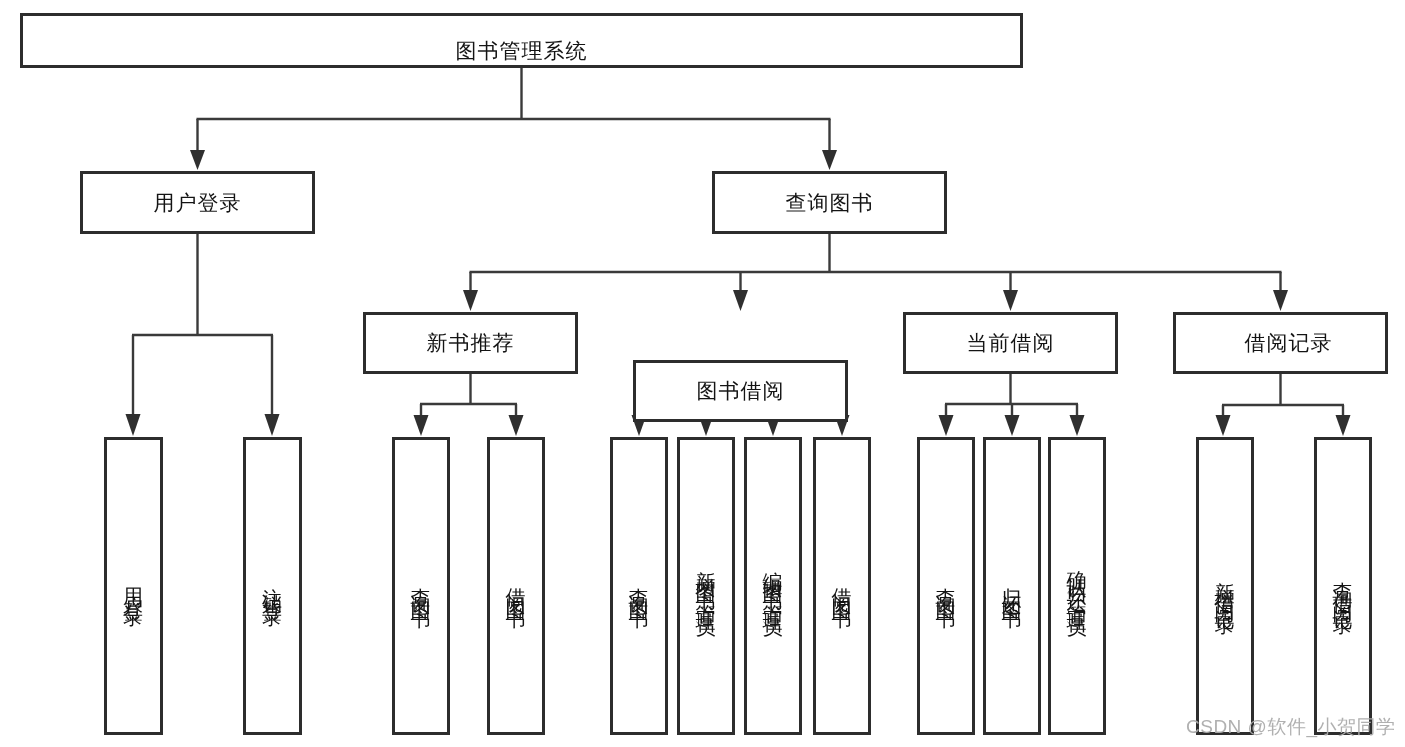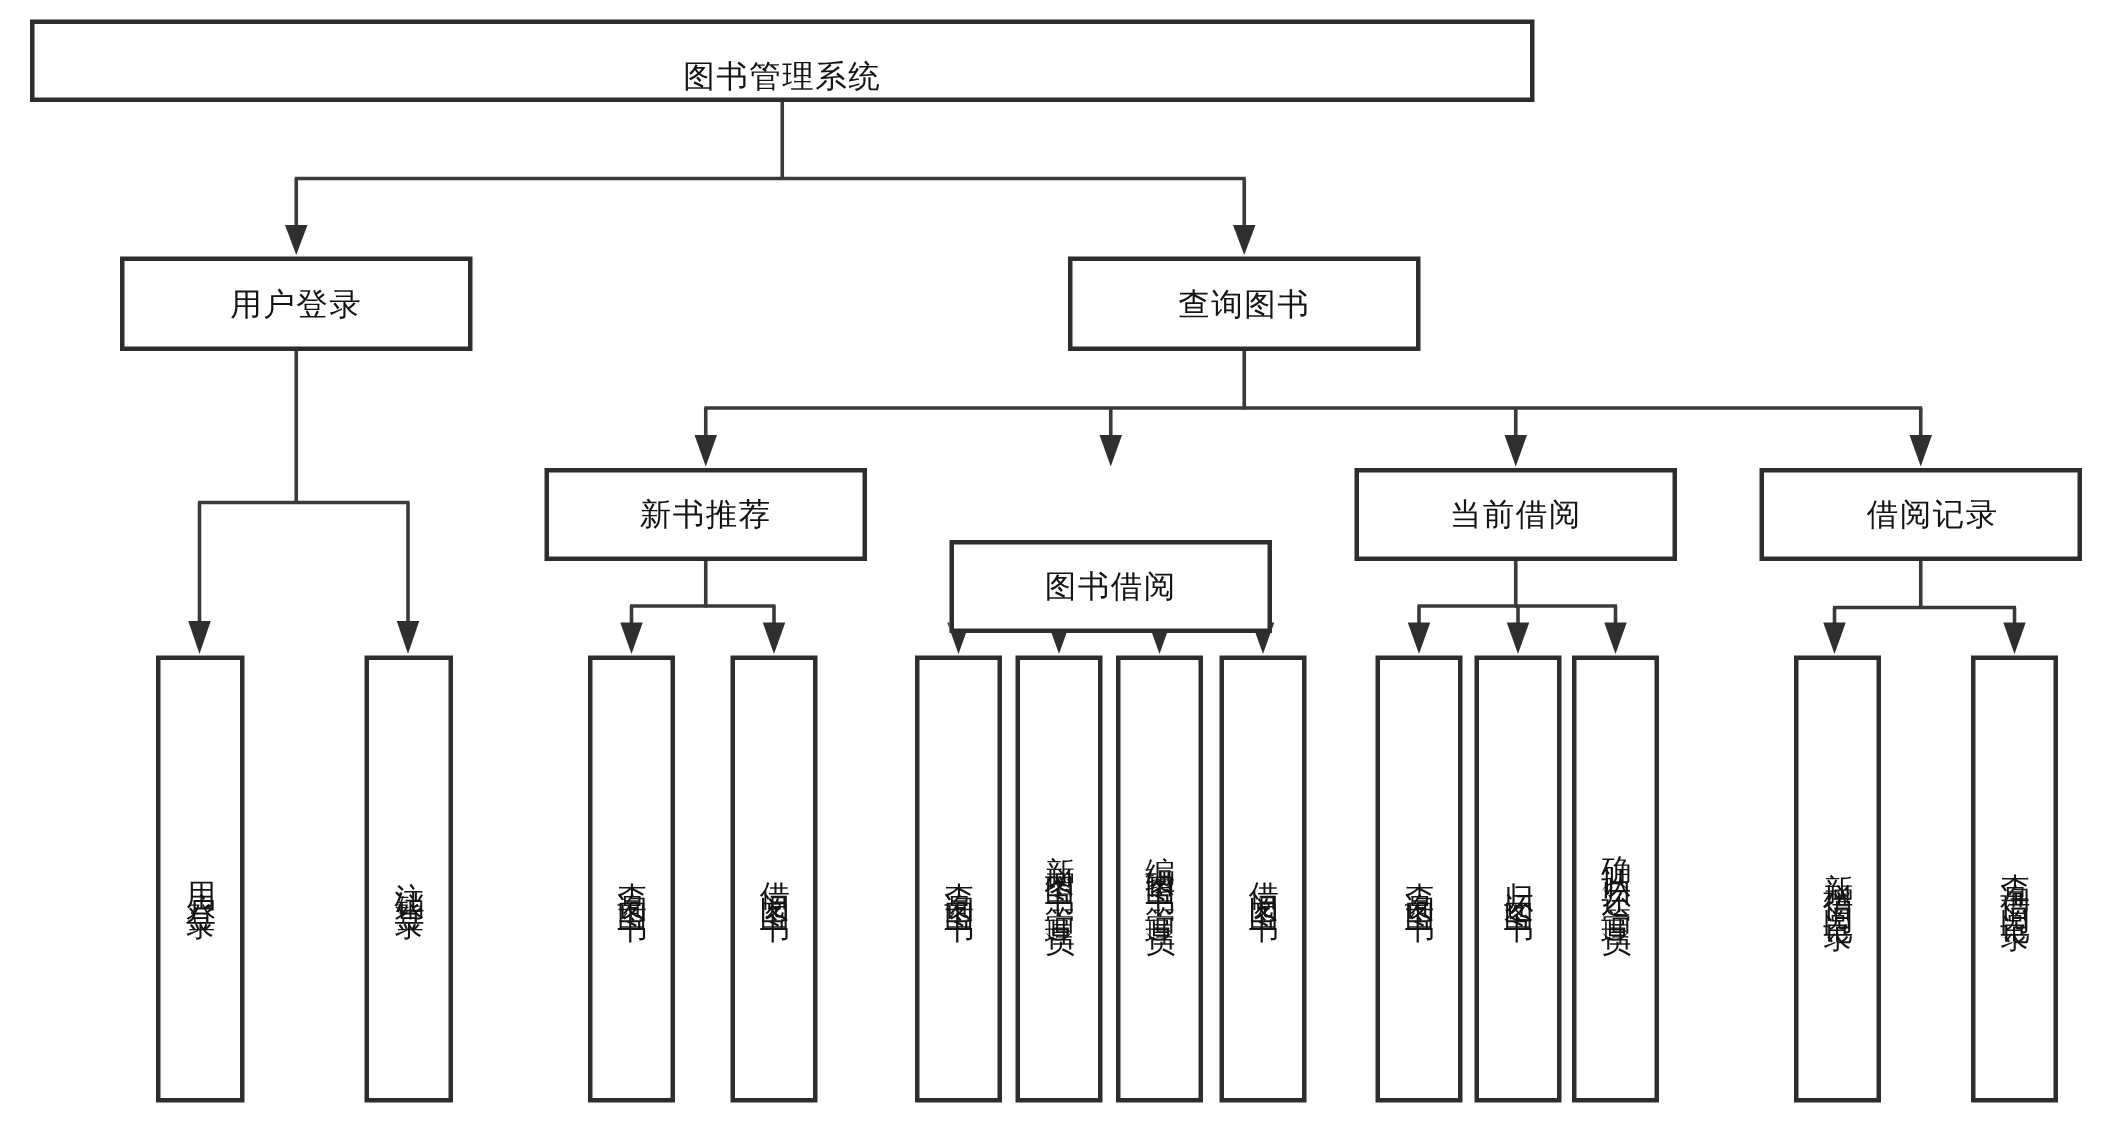--- a/index.html
+++ b/index.html
@@ -168,14 +168,15 @@
     <span class="vlabel">确认归还（管理员）</span>
   </div>
 
   <div class="node leaf" style="left:1196px;top:437px;width:58px;height:298px;">
     <span class="vlabel">新增借阅记录</span>
   </div>
   <div class="node leaf" style="left:1314px;top:437px;width:58px;height:298px;">
     <span class="vlabel">查询借阅记录</span>
   </div>
 
+  <div class="watermark">CSDN @软件_小贺同学</div>
 
 </div>
 
 </body></html>

